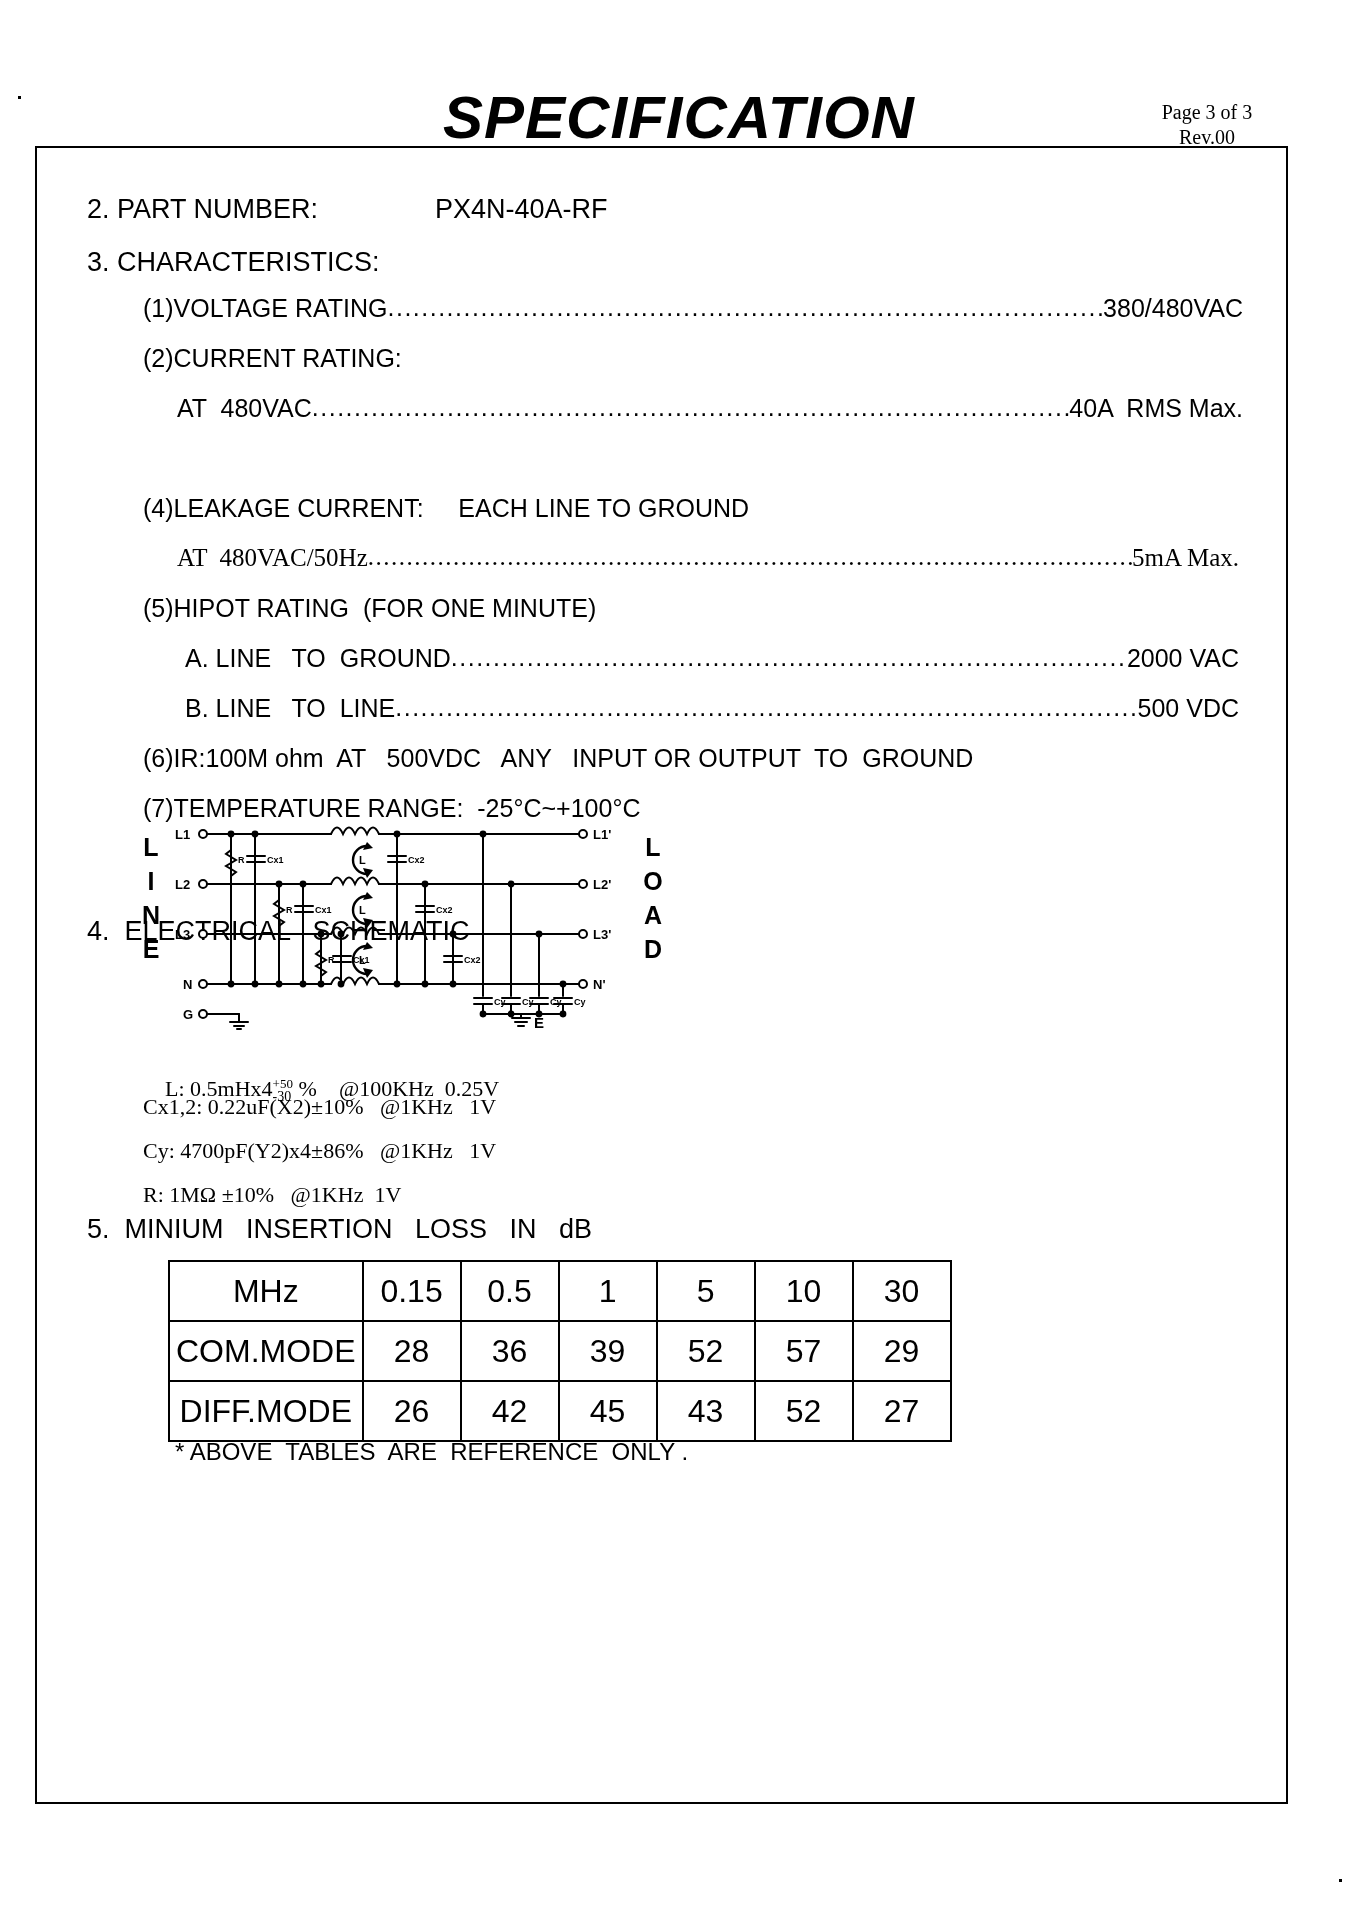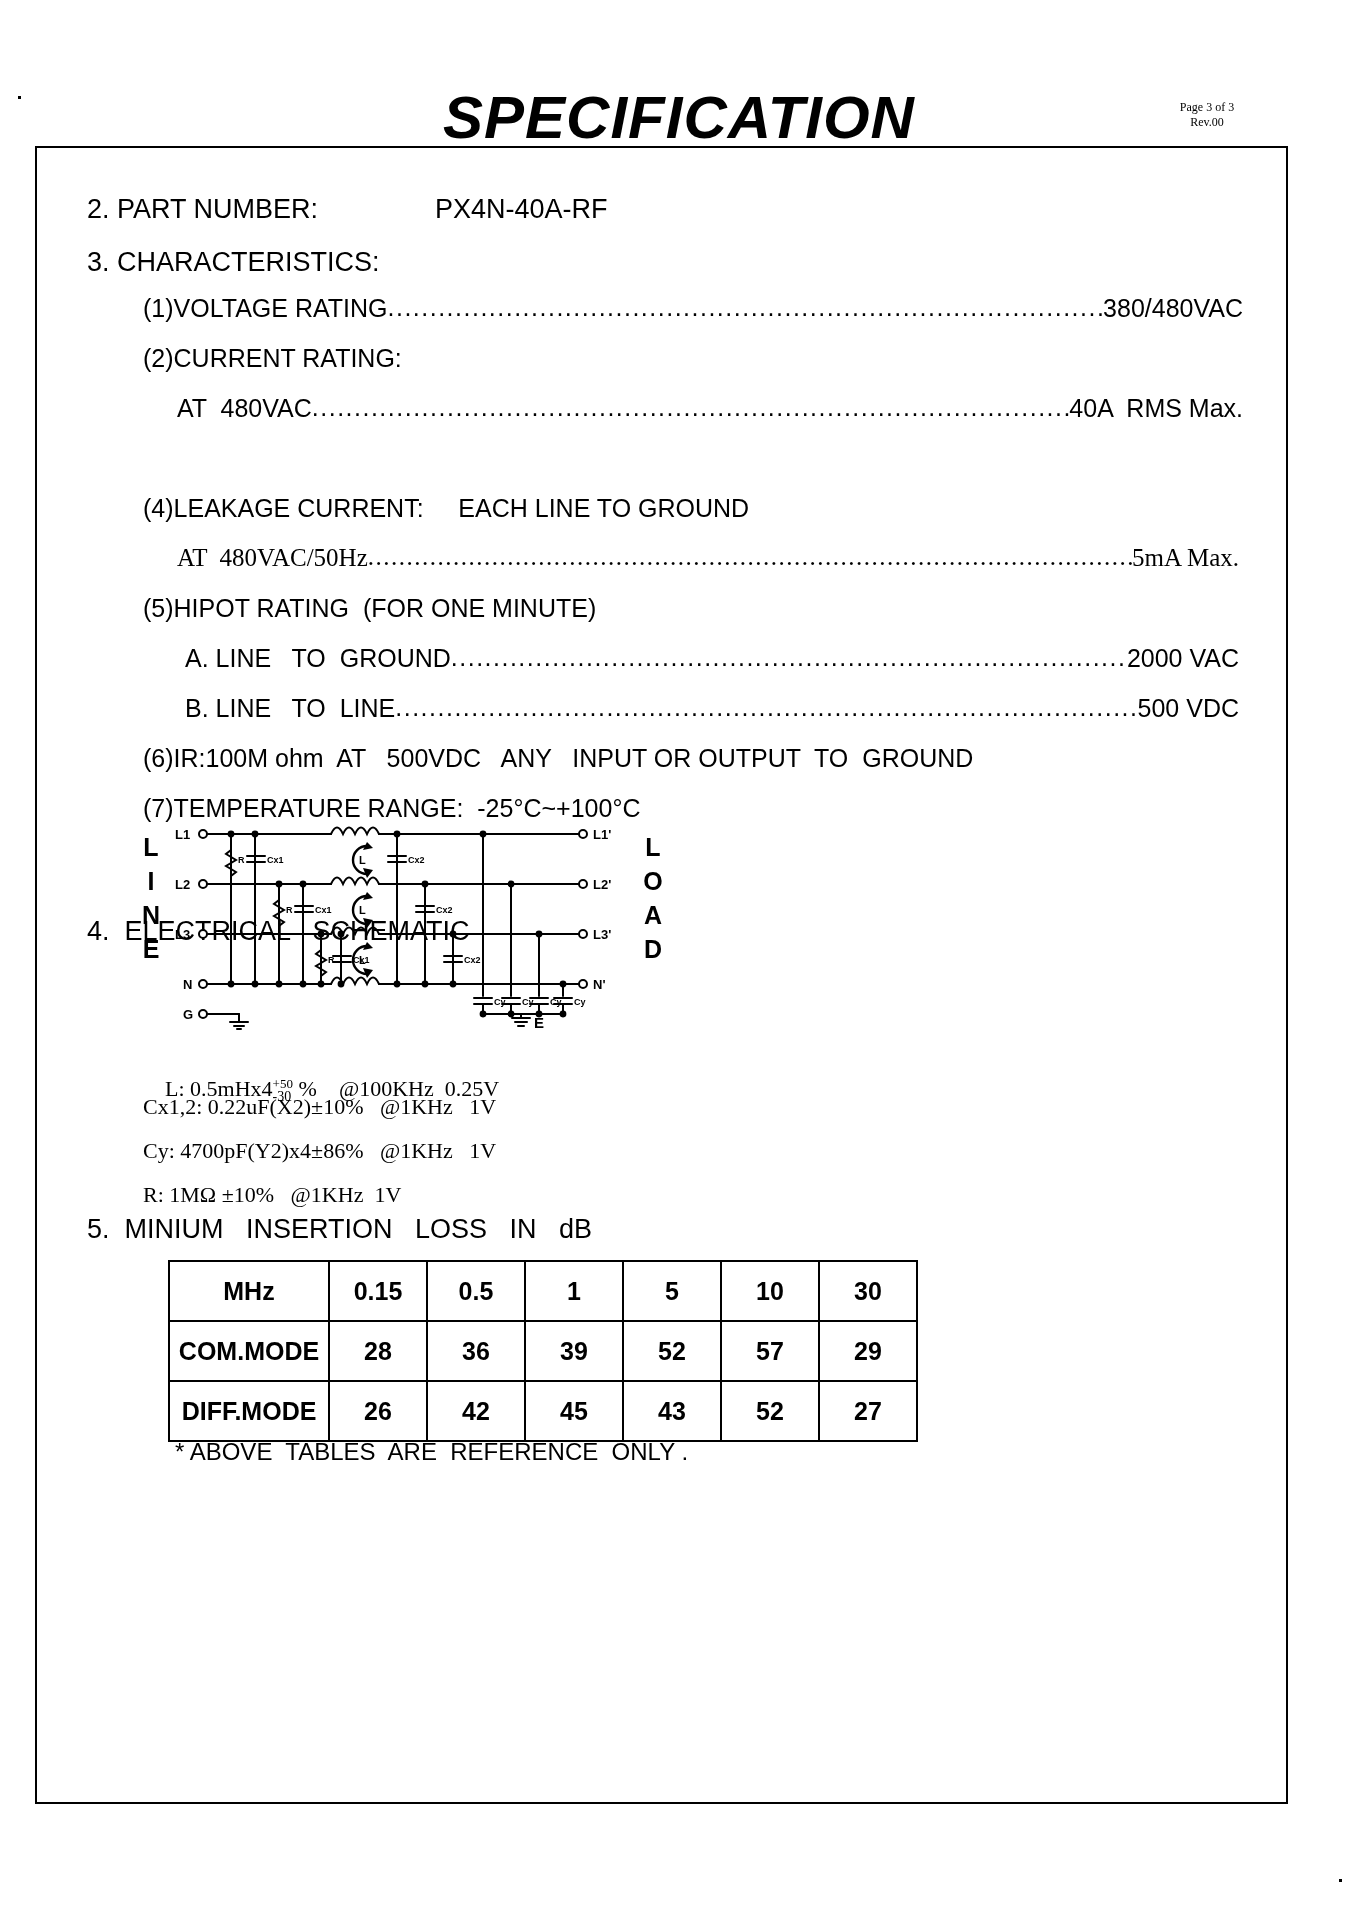--- a/index.html
+++ b/index.html
@@ -30,21 +30,21 @@
     letter-spacing: 1px;
     line-height: 1;
   }
   .page-meta {
     position: absolute;
     right: 56px;
     top: 100px;
     width: 190px;
     text-align: center;
     font-family: "Liberation Serif", serif;
-    font-size: 12px;
+    font-size: 20px;
     line-height: 1.25;
   }
   .corner-dot-tl {
     position: absolute;
     left: 18px;
     top: 96px;
     width: 3px;
     height: 3px;
     background: #000;
   }
@@ -149,22 +149,21 @@
     white-space: pre;
     font-family: Liberation Serif, serif;
   }
 
   
   .loss-table {
     position: absolute;
     left: 133px;
     top: 1114px;
     border-collapse: collapse;
-    font-size: 25px;
-    font-weight: bold;
+    font-size: 32px;
   }
   .loss-table td {
     border: 2px solid #000;
     text-align: center;
     height: 56px;
     font-family: "Liberation Sans", sans-serif;
   }
   .loss-table td.rowhead {
     width: 146px;
     padding: 0 6px;

